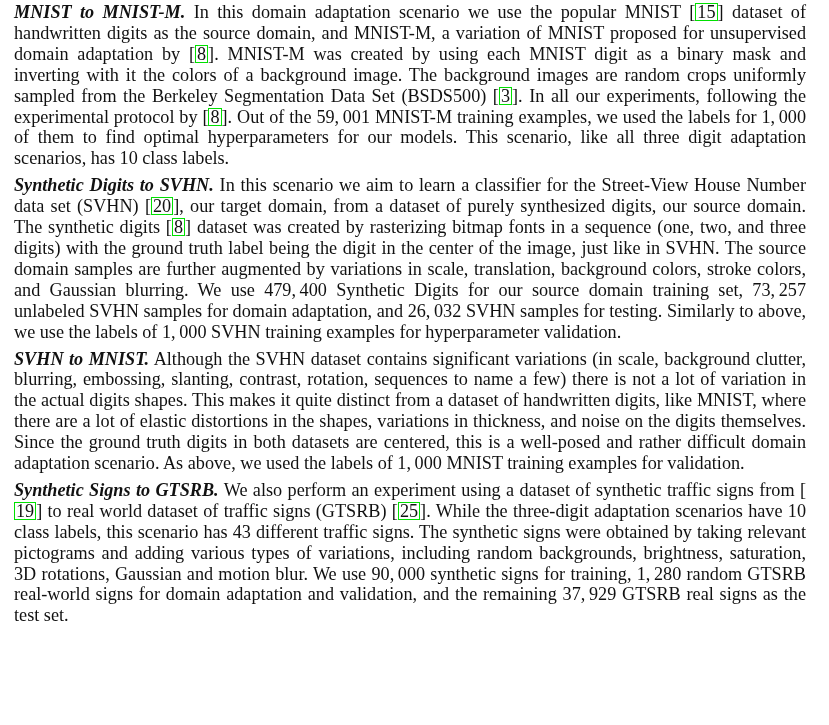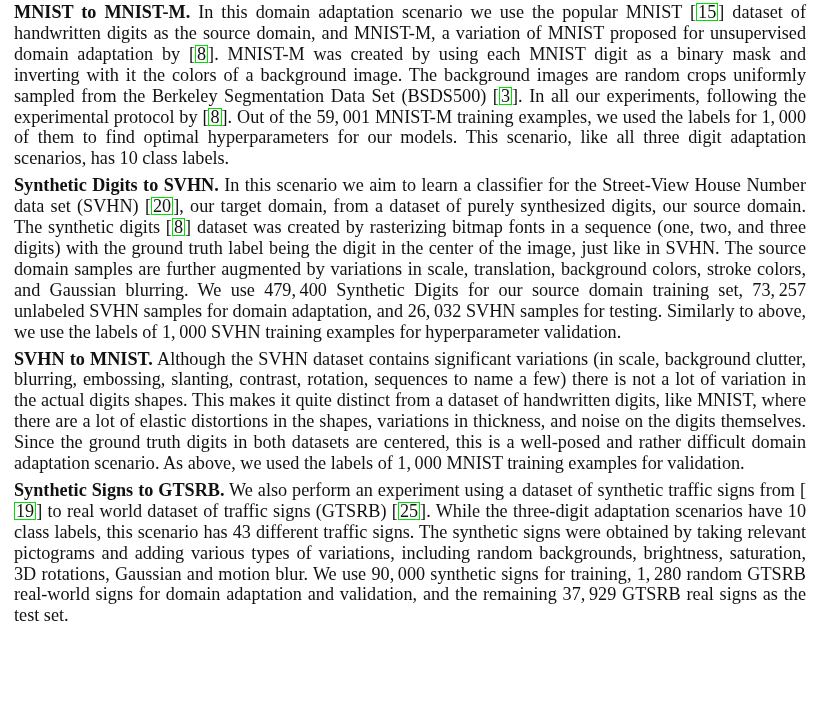--- a/index.html
+++ b/index.html
@@ -5,21 +5,21 @@
     html, body { margin: 0; padding: 0; background: #ffffff; }
     body { width: 829px; height: 725px; overflow: hidden; position: relative; }
     .page {
       position: absolute; left: 14px; top: 2px; width: 792px;
       font-family: "Liberation Serif", "DejaVu Serif", serif;
       font-size: 18.2px; line-height: 20.9px; color: #111;
       text-align: justify; hyphens: none;
     }
     .para { margin: 0; }
     .para + .para { margin-top: 6px; }
-    .heading { font-weight: bold; }
+    .heading { font-weight: bold; font-style: italic; }
     .cite {
       display: inline-block; border: 1.5px solid #00e000; padding: 0 1px;
       line-height: 16px; margin: 0 0px;
     }
   </style>
 </head>
 <body>
 
 <div class="page">
   <p class="para">

